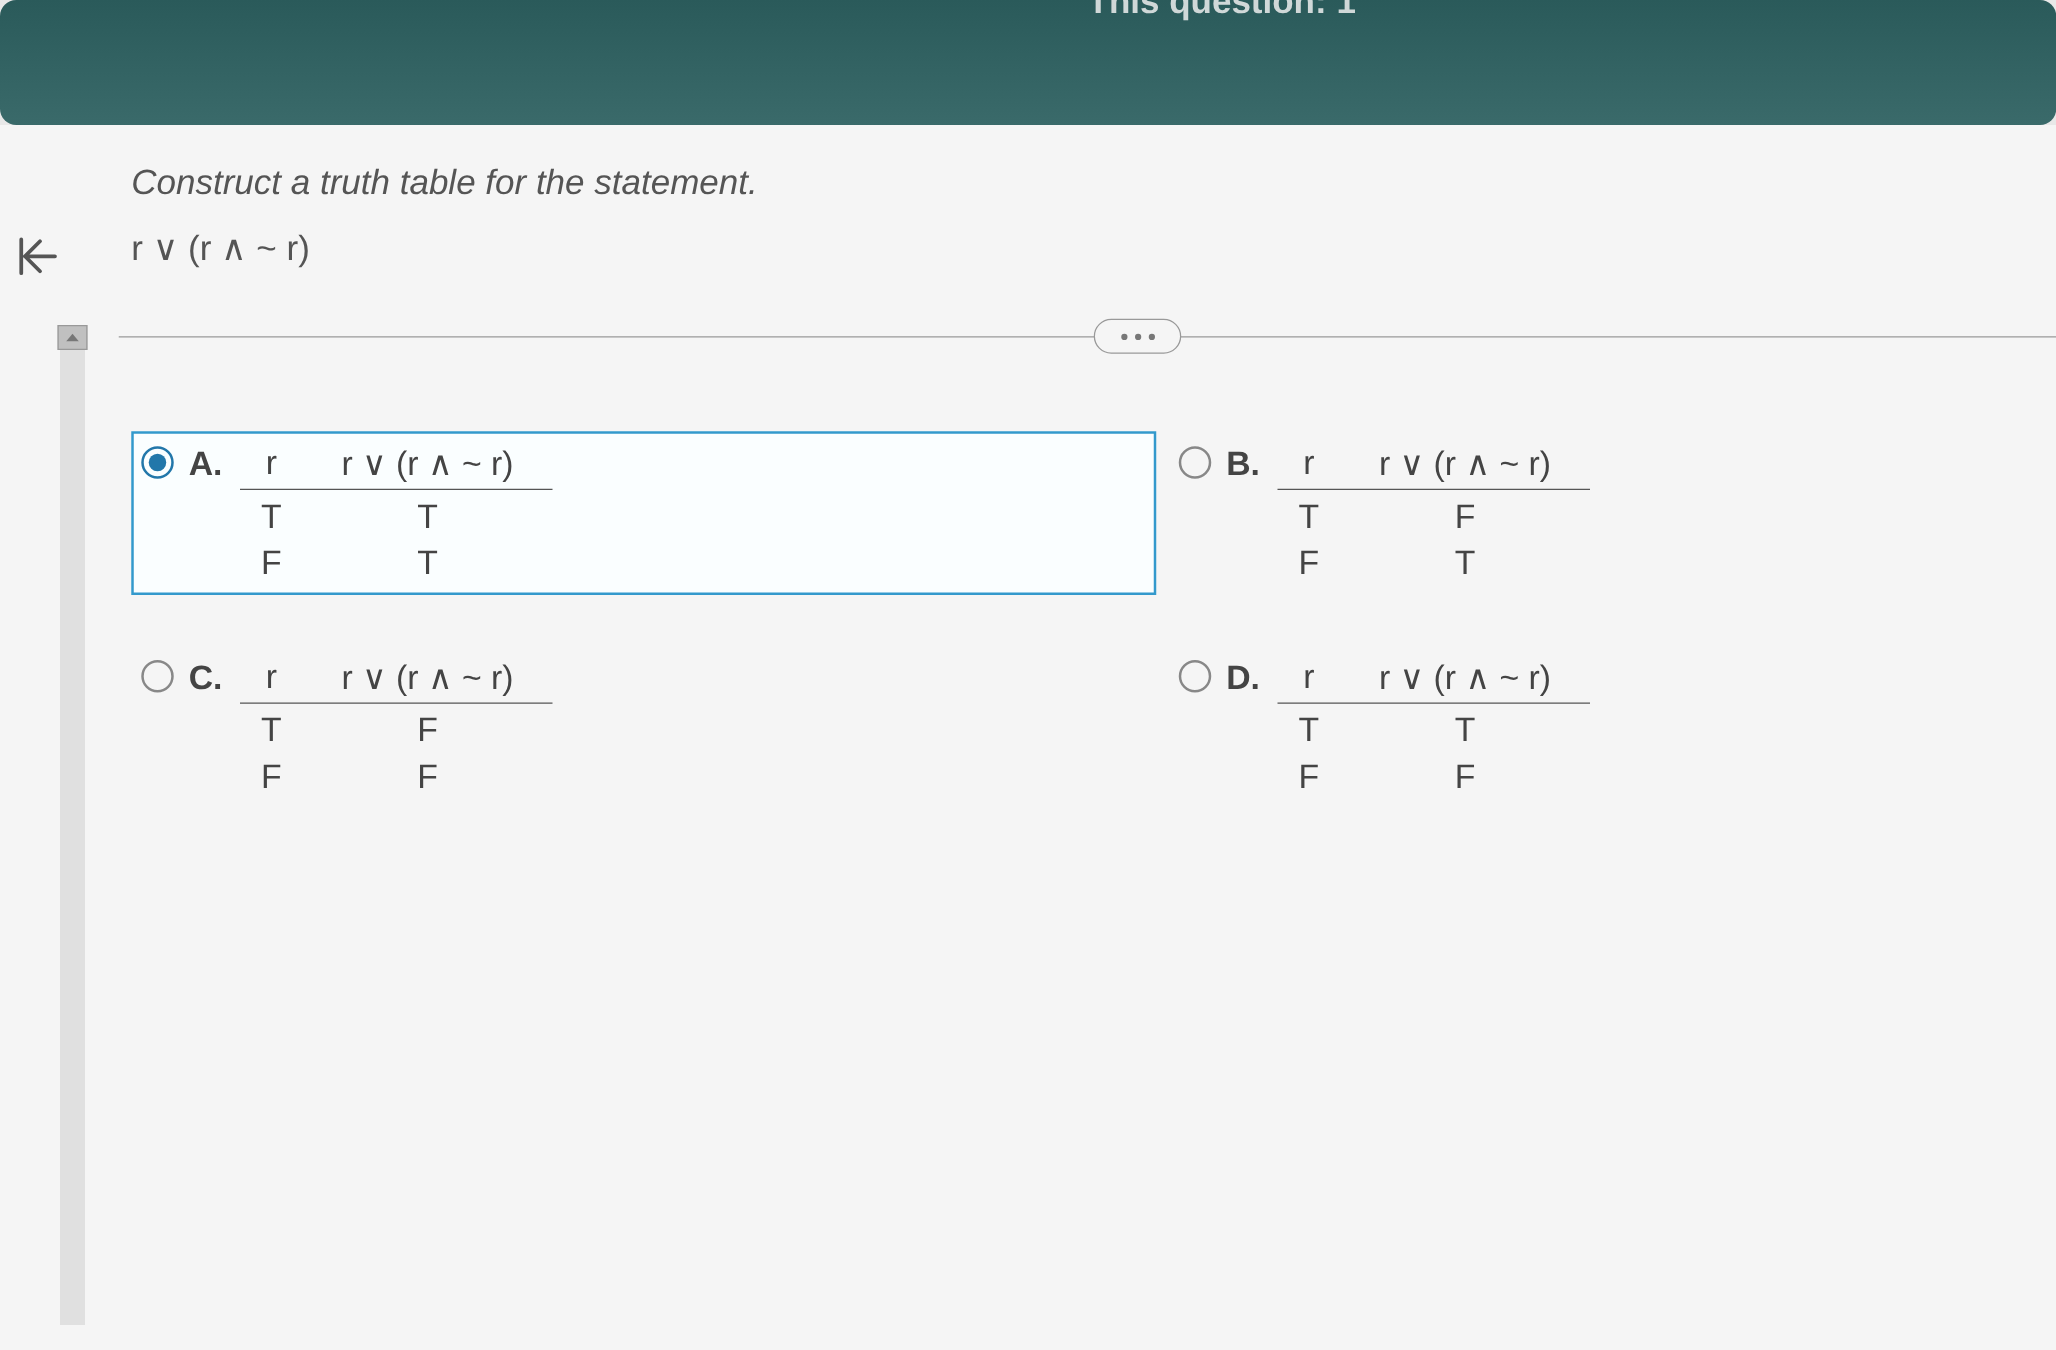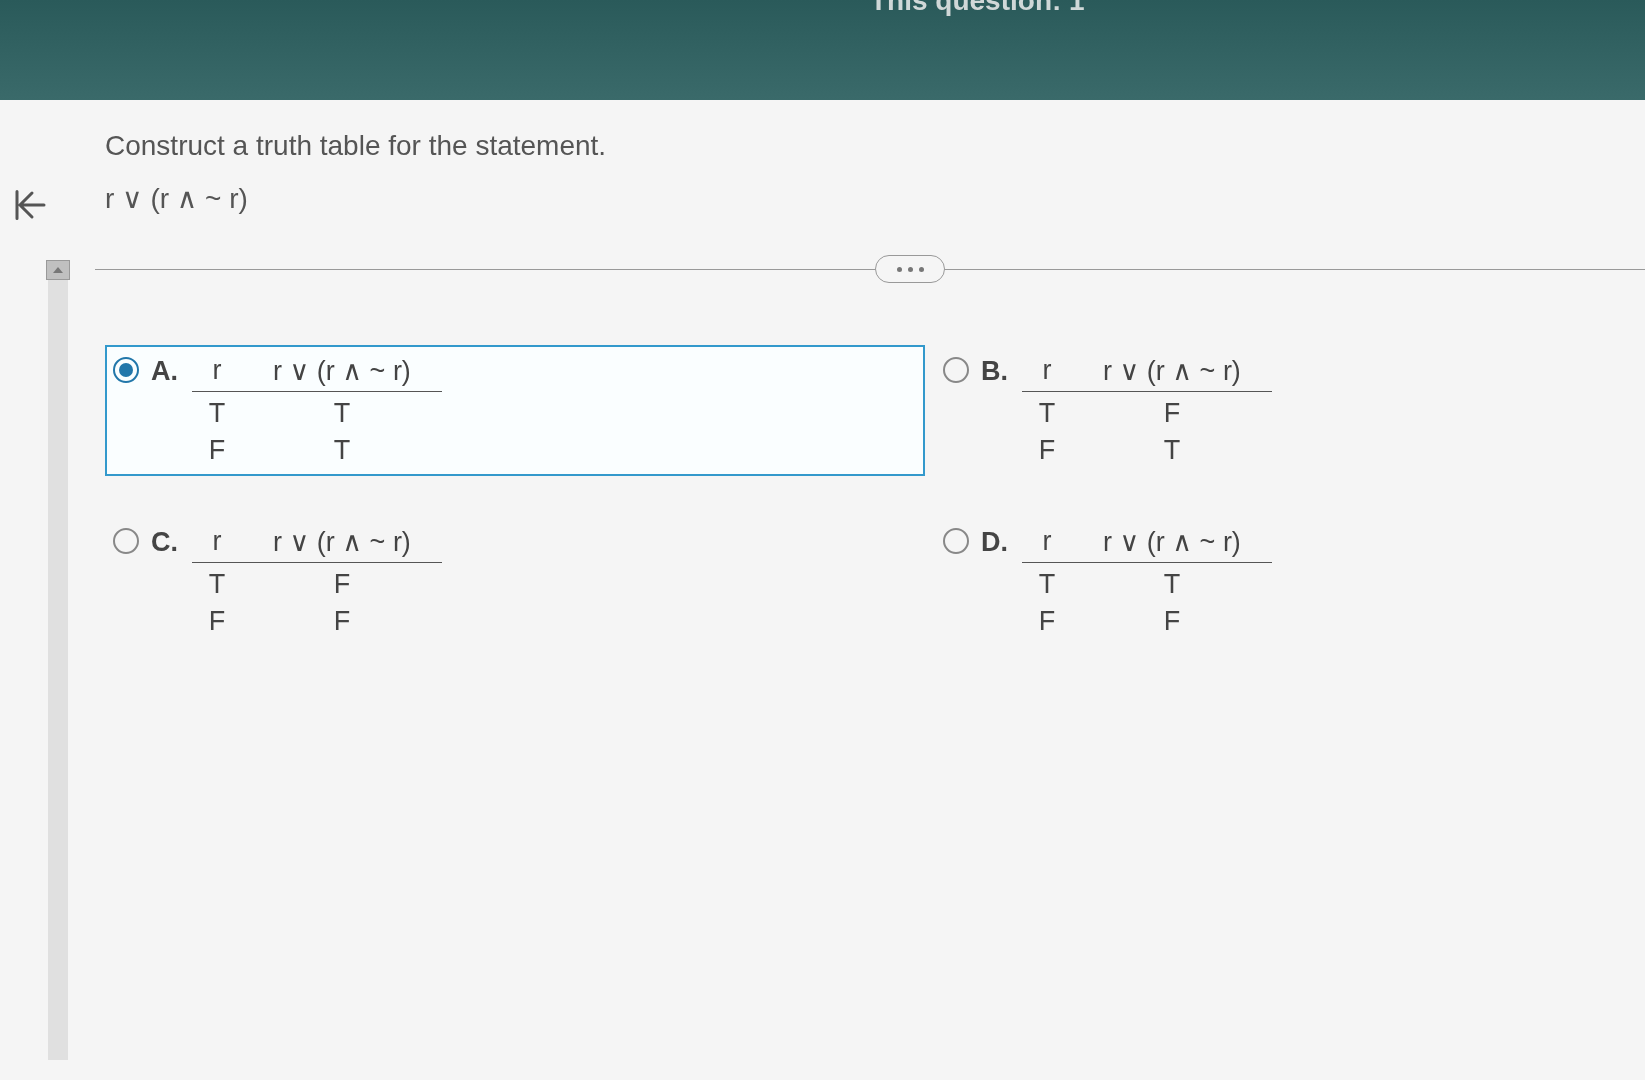--- a/index.html
+++ b/index.html
@@ -14,20 +14,21 @@
       height: 1080px;
       overflow: hidden;
     }
     .header-bar {
       background: linear-gradient(to bottom, #2a5a5a 0%, #3a6a6a 100%);
       height: 100px;
       position: relative;
       color: #fff;
       font-size: 28px;
       font-weight: bold;
+      border-radius: 13px;
     }
     .header-text-top {
       position: absolute;
       top: -15px;
       left: 870px;
       color: #d0d8d8;
       white-space: nowrap;
       overflow: hidden;
     }
     .header-text-bottom {
@@ -89,20 +90,21 @@
     .question-area {
       position: absolute;
       left: 105px;
       top: 30px;
       right: 0;
     }
     .prompt-text {
       font-size: 28px;
       color: #555;
       margin-bottom: 20px;
+      font-style: italic;
     }
     .expression-text {
       font-size: 28px;
       color: #555;
       margin-bottom: 40px;
     }
     .divider-row {
       position: relative;
       margin-top: 35px;
       margin-bottom: 50px;

